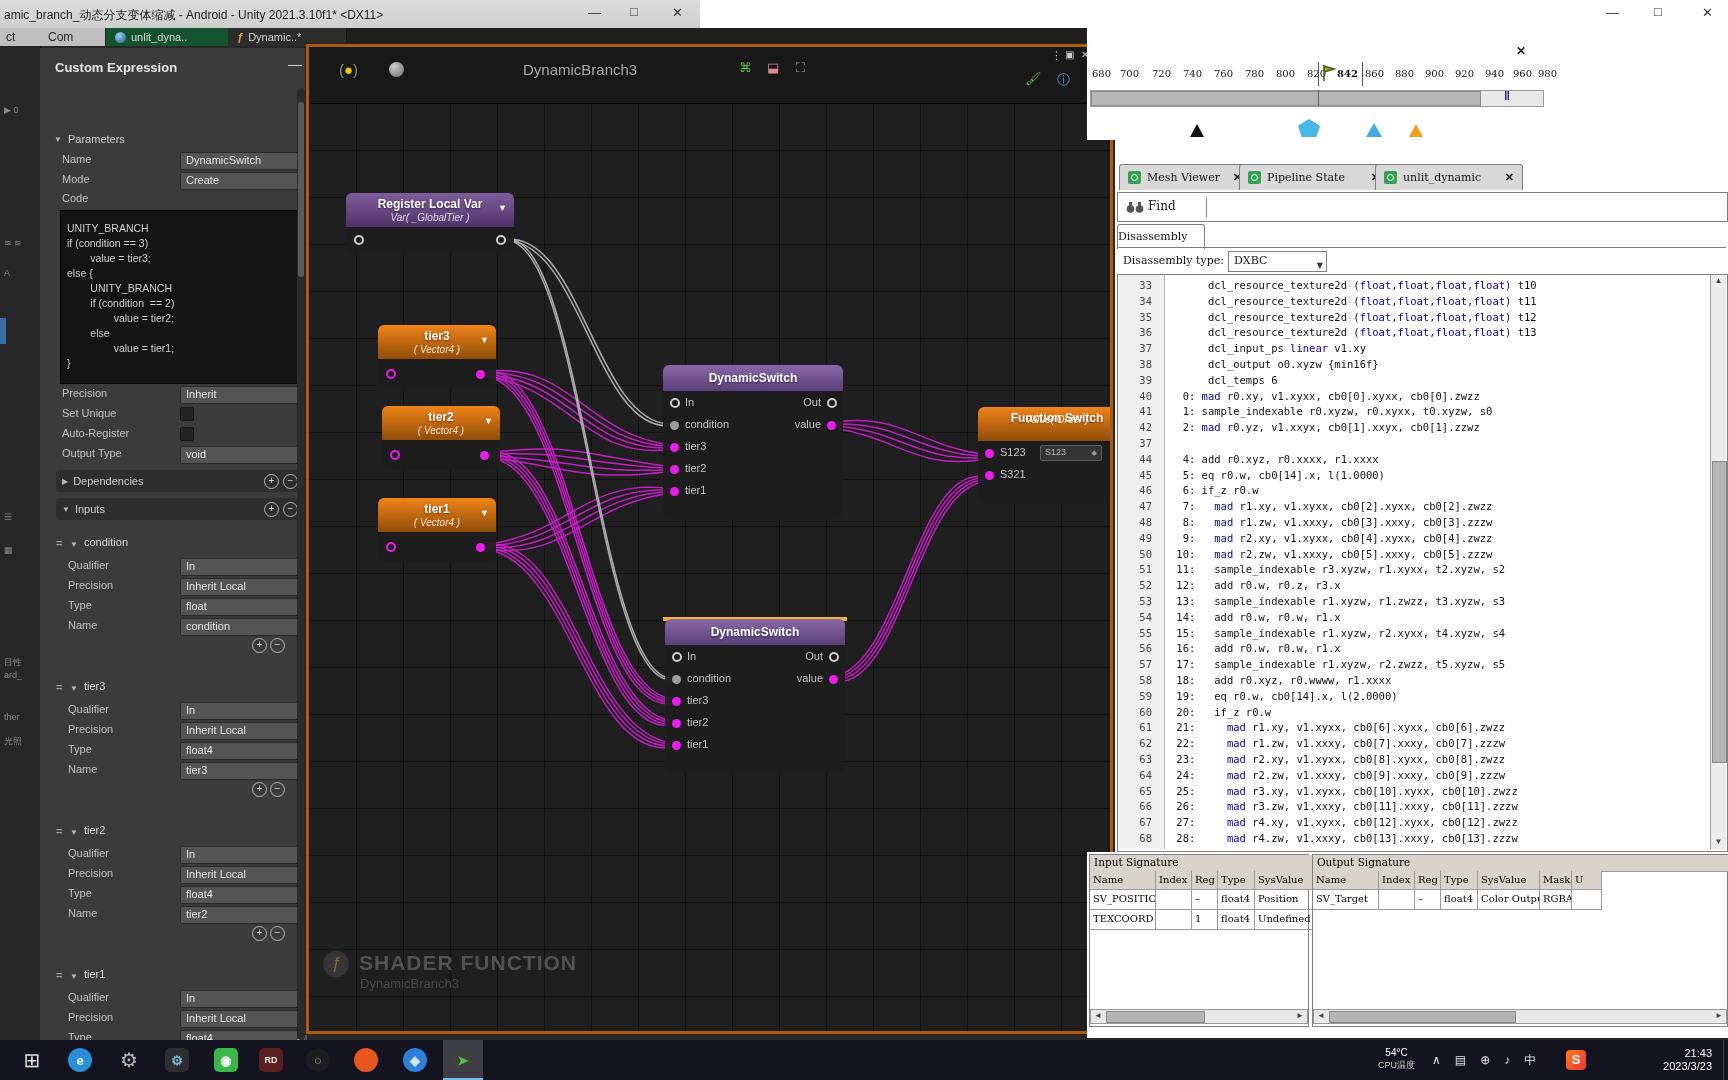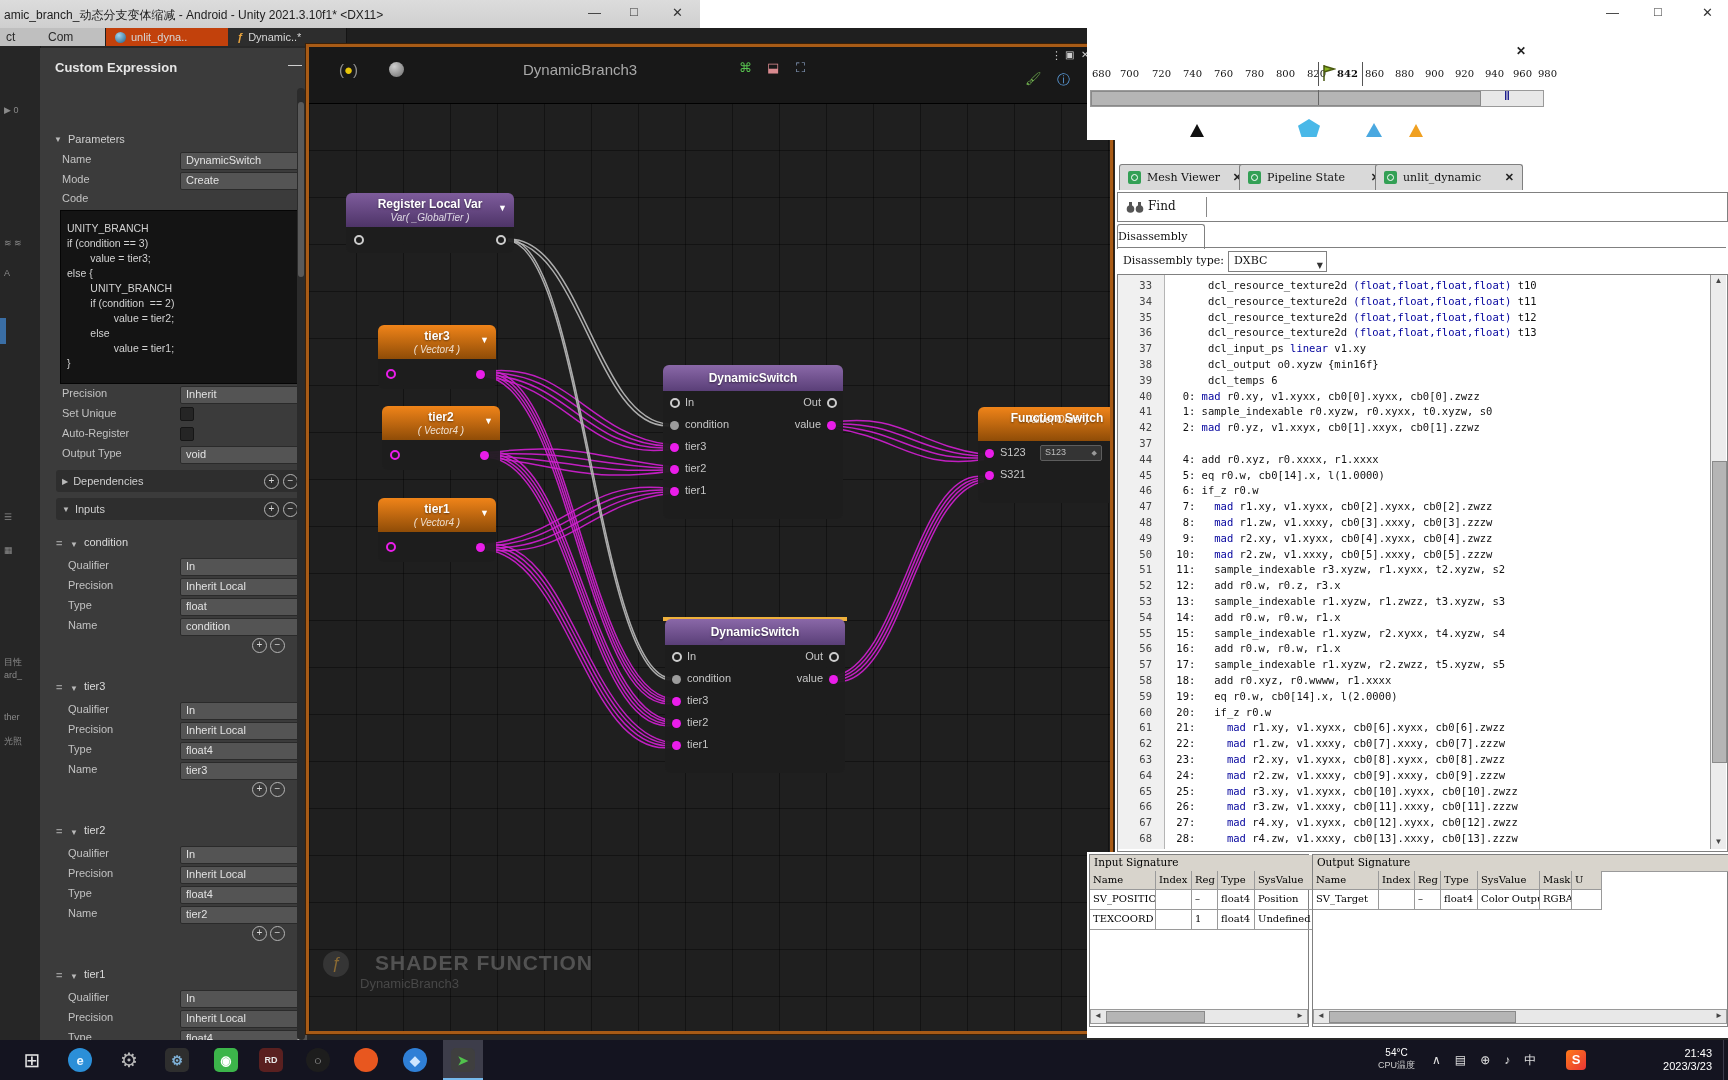--- a/index.html
+++ b/index.html
@@ -5,21 +5,21 @@
   html,body{margin:0;padding:0;background:#282828;font-family:"Liberation Sans",sans-serif;}
   #screen{position:relative;width:1728px;height:1080px;overflow:hidden;background:#282828;padding-left:36px;}
   .abs{position:absolute;}
   .nosel{user-select:none;}
 
   
   .titlebar{background:linear-gradient(#dcdcdc,#cfcfcf);color:#1d1d1d;font-size:12px;}
   .winbtn{color:#333;font-size:13px;line-height:14px;}
   .tabbar{background:#1f1f1f;}
   .menufrag{color:#2a2a2a;font-size:12px;}
-  .doctab{background:#c2410c;color:#d6d6d6;font-size:11px;border-right:1px solid #141414;display:flex;align-items:center;gap:5px;padding:0 9px;height:18px;}
+  .doctab{background:#14532d;color:#d6d6d6;font-size:11px;border-right:1px solid #141414;display:flex;align-items:center;gap:5px;padding:0 9px;height:18px;}
   .doctab.active{background:#2d2d2d;}
 
   
   #inspector{background:#3b3b3b;color:#c2c2c2;font-size:11px;}
   .insp-title{font-weight:bold;font-size:13px;color:#e6e6e6;}
   .ilabel{color:#c2c2c2;}
   .ifield{background:#545454;border:1px solid #2a2a2a;border-radius:2px;color:#e2e2e2;font-size:11px;padding:1px 5px;height:14px;line-height:13px;overflow:hidden;}
   .ifield.dd .arr{position:absolute;right:4px;top:3px;font-size:7px;color:#ddd;}
   .icheck{width:12px;height:12px;background:#252525;border:1px solid #161616;border-radius:2px;}
   .istrip{background:#2e2e2e;border-radius:3px;color:#cfcfcf;display:flex;align-items:center;padding:0 6px;gap:5px;}
@@ -434,21 +434,21 @@
               <div class="plabel" style="position: absolute; left: 22px; top: 6px;">S123</div>
               <div class="chip" style="position: absolute; left: 62px; top: 4px; width: 52px; height: 14px;">S123<span style="float: right; font-size: 7px; color: rgb(153, 153, 153);">◆</span></div>
               <div class="port p-mag" style="position: absolute; left: 7px; top: 30px;"></div>
               <div class="plabel" style="position: absolute; left: 22px; top: 28px;">S321</div>
             </div>
           </div>
         </div>
 
       <div class="abs" style="left:14px;top:844px;">
         <span class="abs" style="left:0;top:4px;width:26px;height:26px;border-radius:50%;background:#353535;color:#8a6a33;font-size:17px;text-align:center;line-height:25px;font-style:italic;">ƒ</span>
-        <span class="abs wm-brand" style="left:52px;top:4px;white-space:nowrap;">SHADER FUNCTION</span>
+        <span class="abs wm-brand" style="left:36px;top:4px;white-space:nowrap;">SHADER FUNCTION</span>
         <span class="abs wm-sub" style="left:37px;top:29px;white-space:nowrap;">DynamicBranch3</span>
       </div>
 
       <span class="abs" style="left:764px;top:928px;color:#7a7a7a;font-size:12px;">≡</span>
     </div>
   </div>
 
   <div class="abs rd" style="left:1087px;top:28px;width:641px;height:112px;"></div>
   <div class="abs rd" style="left:1115px;top:140px;width:613px;height:712px;"></div>
   <div class="abs rd" style="left:1087px;top:852px;width:641px;height:186px;"></div>

